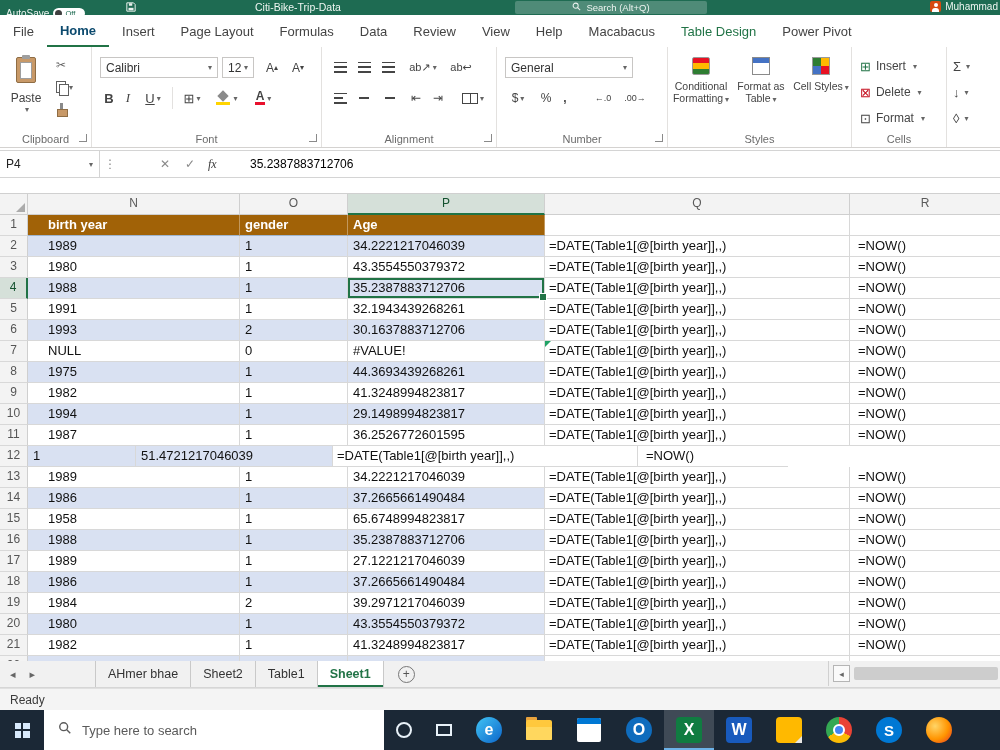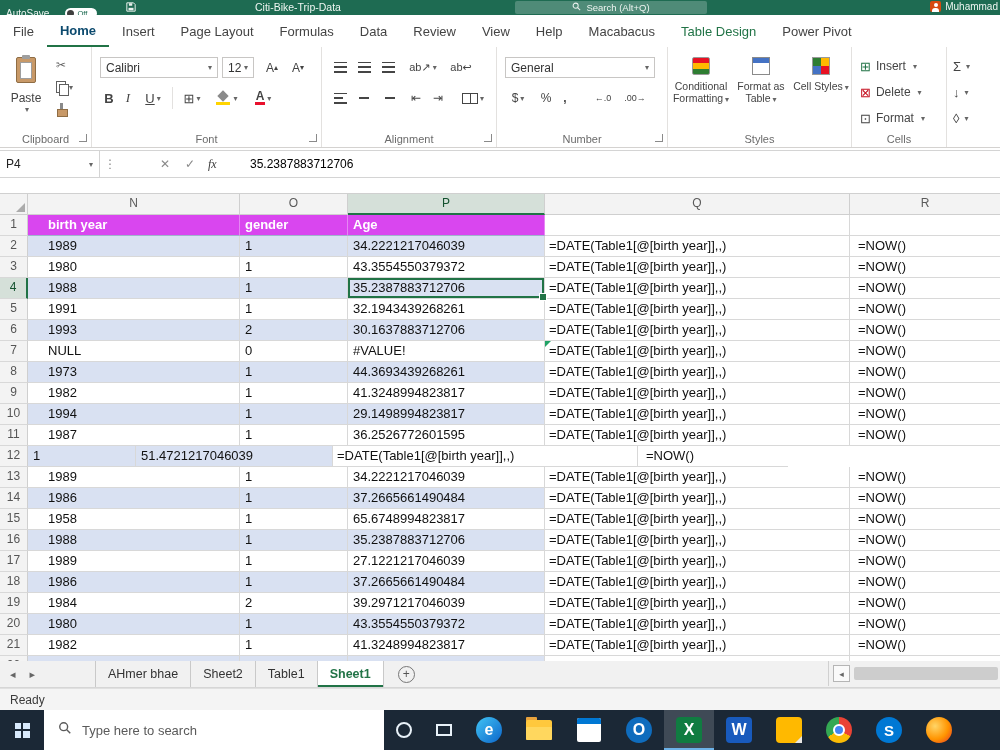--- a/index.html
+++ b/index.html
@@ -3,21 +3,21 @@
 <meta charset="utf-8">
 <style>
   * { margin:0; padding:0; box-sizing:border-box; }
   html,body { width:1000px; height:750px; overflow:hidden; background:#fff;
     font-family:"Liberation Sans", sans-serif; }
   body { position:relative; }
 
   
   #titlebar { position:absolute; top:0; left:0; width:1000px; height:15px;
     background:#1e6b52; color:#eef5f1; font-size:10px; }
-  .tb-autosave { position:absolute; left:6px; top:1px; display:flex; align-items:center; gap:16px; height:24px; }
+  .tb-autosave { position:absolute; left:6px; top:1px; display:flex; align-items:center; gap:4px; height:24px; }
   .as-pill { width:32px; height:11px; background:#fff; border-radius:6px; position:relative;
     display:flex; align-items:center; }
   .as-knob { width:7px; height:7px; border-radius:50%; background:#3f3f3f; margin-left:2px; }
   .as-state { font-size:7.5px; color:#1e6b52; margin-left:3px; }
   .tb-save { position:absolute; left:126px; top:2px; }
   .tb-title { position:absolute; left:255px; top:1px; font-size:10.5px; white-space:nowrap; }
   .tb-search { position:absolute; left:515px; top:1px; width:192px; height:13px;
     background:rgba(255,255,255,0.22); border-radius:2px; display:flex; align-items:center;
     justify-content:center; gap:5px; font-size:9.5px; color:#eef5f1; }
   .tb-user { position:absolute; right:2px; top:1px; display:flex; align-items:center; gap:4px; }
@@ -140,21 +140,21 @@
     line-height:19px; white-space:nowrap; overflow:hidden; color:#111; background:#fff; }
   .c-rh { width:28px; background:#f3f3f3; border-right:1px solid #cfcfcf; border-bottom:1px solid #d8d8d8;
     text-align:center; font-size:12px; color:#555; }
   .rh-sel { background:#d5e0d9; color:#14522f; border-right:2px solid #217346; }
   .c-n { width:212px; padding-left:20px; }
   .c-o { width:108px; padding-left:5px; }
   .c-p { width:197px; padding-left:5px; }
   .c-q { width:305px; padding-left:4px; }
   .c-r { width:150px; padding-left:8px; border-right:none; }
   .banded .c-n, .banded .c-o, .banded .c-p { background:#d9e1f2; }
-  .trow-header .c-n, .trow-header .c-o, .trow-header .c-p { background:#d946ef; color:#fff;
+  .trow-header .c-n, .trow-header .c-o, .trow-header .c-p { background:#a16207; color:#fff;
     font-weight:bold; border-right-color:rgba(255,255,255,0.35); border-bottom-color:#9fb4cd; }
   .sel-cell { box-shadow:inset 0 0 0 2px #217346; overflow:visible; position:relative; z-index:3; }
   .sel-cell::after { content:""; position:absolute; right:-3px; bottom:-3px; width:6px; height:6px;
     background:#217346; border:1px solid #fff; z-index:4; }
   .err-cell { position:relative; }
   .err-cell::before { content:""; position:absolute; left:0; top:0;
     border-top:6px solid #21a366; border-right:6px solid transparent; }
 
   
   #sheet-strip { position:absolute; top:661px; left:0; width:1000px; height:27px; background:#f1f1f1;
@@ -384,21 +384,21 @@
       </div>
     <div class="rbtn" style="left:136px; top:40px; width:30px; height:22px;">
       <span class="ico-merge"></span>
       <span class="dd">▾</span>
     </div>
     <div class="rgroup-label">Alignment</div>
     <span class="launcher"></span>
   </div>
 
   <div class="rgroup" style="left:497px; width:171px;">
-    <div class="combo" style="left:8px; top:10px; width:150px;">
+    <div class="combo" style="left:8px; top:10px; width:128px;">
       <span>General</span>
       <span class="dd">▾</span>
     </div>
     <div class="rbtn num-sym" style="left:8px; top:40px; width:26px; height:22px;">
       <span>$</span>
       <span class="dd">▾</span>
     </div>
     <div class="rbtn num-sym" style="left:40px; top:40px; width:18px; height:22px;">%</div>
     <div class="rbtn num-sym" style="left:60px; top:40px; width:16px; height:22px; font-weight:bold;">,</div>
     <div class="rbtn num-dec" style="left:92px; top:40px; width:28px; height:22px;">←.0</div>
@@ -531,21 +531,21 @@
       <div class="grid-row">
         <div class="gcell c-rh">7</div>
         <div class="gcell c-n">NULL</div>
         <div class="gcell c-o">0</div>
         <div class="gcell c-p">#VALUE!</div>
         <div class="gcell c-q err-cell">=DATE(Table1[@[birth year]],,)</div>
         <div class="gcell c-r">=NOW()</div>
       </div>
       <div class="grid-row banded">
         <div class="gcell c-rh">8</div>
-        <div class="gcell c-n">1973</div>
+        <div class="gcell c-n">1975</div>
         <div class="gcell c-o">1</div>
         <div class="gcell c-p">44.3693439268261</div>
         <div class="gcell c-q">=DATE(Table1[@[birth year]],,)</div>
         <div class="gcell c-r">=NOW()</div>
       </div>
       <div class="grid-row">
         <div class="gcell c-rh">9</div>
         <div class="gcell c-n">1982</div>
         <div class="gcell c-o">1</div>
         <div class="gcell c-p">41.3248994823817</div>

